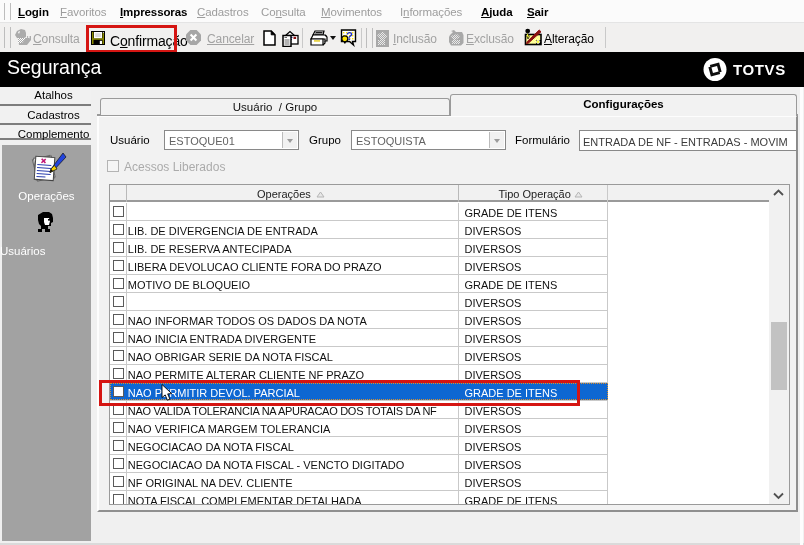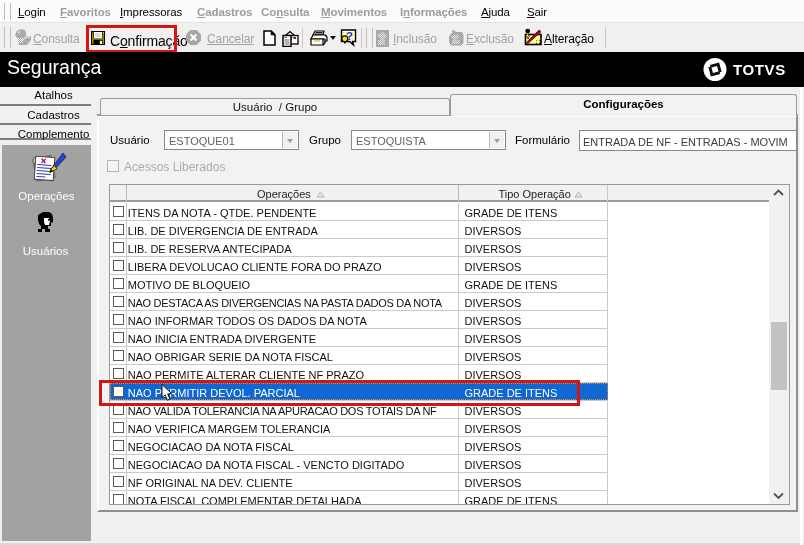--- a/index.html
+++ b/index.html
@@ -1,21 +1,21 @@
 <!DOCTYPE html>
 <html><head>
 <meta charset="utf-8">
 <style>
 * { margin:0; padding:0; box-sizing:border-box; }
 html,body { width:804px; height:545px; overflow:hidden; }
 body { font-family:"Liberation Sans", sans-serif; background:#f0f0f0; position:relative; }
 .abs { position:absolute; }
 u { text-decoration:underline; }
-.menu { font-size:11.5px; color:#000; font-weight:normal; white-space:nowrap; letter-spacing:-0.1px; }
-.menu.dis { color:#9d9d9d; font-weight:bold; }
+.menu { font-size:11.5px; color:#000; font-weight:bold; white-space:nowrap; letter-spacing:-0.1px; }
+.menu.dis { color:#9d9d9d; font-weight:normal; }
 .tbtxt { font-size:12px; white-space:nowrap; letter-spacing:-0.1px; }
 .gtxt { color:#a2a2a2; }
 .vsep { width:1px; background:#c9c9c9; }
 .grip { width:7px; border-left:1px solid #bdbdbd; border-right:1px solid #bdbdbd; }
 .row { position:absolute; left:0; width:498px; height:18px; border-bottom:1px solid #c9c9c9; font-size:11px; color:#111; }
 .row .cb { position:absolute; left:2.5px; top:3px; width:11px; height:11px; background:#fff; border:1px solid #5a5a5a; }
 .row .t1 { position:absolute; left:17.8px; top:3.5px; }
 .row .t2 { position:absolute; left:354.5px; top:3.5px; }
 .row .l1 { position:absolute; left:15.5px; top:0; width:1px; height:18px; background:#c9c9c9; }
 .row .l2 { position:absolute; left:348px; top:0; width:1px; height:18px; background:#c9c9c9; }
@@ -196,21 +196,21 @@
   <path d="M27.5 14.5 L30 18 L26 20 L23 21.5 L24 18 Z" fill="#f5d000" stroke="#111" stroke-width="0.7"></path>
   <path d="M24 18 L26 20 L23 21.5 Z" fill="#111"></path>
 </svg>
 <div class="abs" style="left:0;top:190px;width:93px;text-align:center;font-size:11.5px;color:#fff;">Operações</div>
 
 <svg class="abs" style="left:36px;top:212px;" width="19" height="26" viewBox="0 0 19 26">
   <path d="M7 0 L13 0 L16 2 L17 6 L17 10 L15 11 L15 14 L12 14 L12 17 L14 17 L14 20 L9 20 L9 17 L6 17 L6 20 L2 20 L2 17 L5 17 L5 14 L3 12 L2 8 L2 3 Z" fill="#000"></path>
   <path d="M8 6 L13 6 L14 9 L13 13 L9 13 L8 10 Z" fill="#fff"></path>
   <rect x="12" y="7" width="3" height="1.6" fill="#000"></rect>
 </svg>
-<div class="abs" style="left:0;top:245px;width:91px;text-align:center;font-size:11.5px;color:#fff;">Usuários</div>
+<div class="abs" style="left:0;top:245px;width:91px;font-size:11.5px;color:#fff;">Usuários</div>
 
 <div class="abs" style="left:97px;top:115px;width:701px;height:397px;background:#f2f2f2;border:2px solid;border-color:#fdfdfd #8f8f8f #8f8f8f #fdfdfd;"></div>
 <div class="abs" style="left:97px;top:114px;width:701px;height:2px;background:#9a9a9a;"></div>
 <div class="abs" style="left:100px;top:98px;width:350px;height:17px;background:#f2f2f2;border:1px solid #9a9a9a;border-bottom:none;border-radius:3px 3px 0 0;text-align:center;font-size:11.5px;line-height:16px;color:#111;">Usuário&nbsp; / Grupo</div>
 <div class="abs" style="left:450px;top:94px;width:347px;height:22px;background:#f2f2f2;border:1px solid #9a9a9a;border-bottom:none;border-radius:3px 3px 0 0;text-align:center;font-size:11.5px;font-weight:bold;line-height:19px;color:#000;">Configurações</div>
 
 <div class="abs lbl" style="left:110px;top:134px;">Usuário</div>
 <div class="combo" style="left:164px;top:130px;width:135px;">
   <div class="txt">ESTOQUE01</div>
     <div class="btn"></div>
@@ -241,21 +241,20 @@
   <div class="abs" style="left:388.5px;top:2.5px;font-size:11px;color:#222;">Tipo Operação</div>
   <svg class="abs" style="left:464px;top:6px;" width="9" height="7">
       <path d="M4.5 1 L8 6 L1 6 Z" fill="#e8e8e8" stroke="#b5b5b5"></path>
     </svg>
 
   <div class="abs" style="left:0;top:18px;width:660px;height:303px;" id="rows">
     <div class="row" style="top:0px">
         <span class="cb"></span>
         <span class="l1"></span>
         <span class="l2"></span>
-        <span class="t1">ITENS DA NOTA - QTDE. PENDENTE</span>
         <span class="t2">GRADE DE ITENS</span>
       </div>
     <div class="row" style="top:18px">
         <span class="cb"></span>
         <span class="l1"></span>
         <span class="l2"></span>
         <span class="t1">LIB. DE DIVERGENCIA DE ENTRADA</span>
         <span class="t2">DIVERSOS</span>
       </div>
     <div class="row" style="top:36px">
@@ -276,21 +275,20 @@
         <span class="cb"></span>
         <span class="l1"></span>
         <span class="l2"></span>
         <span class="t1">MOTIVO DE BLOQUEIO</span>
         <span class="t2">GRADE DE ITENS</span>
       </div>
     <div class="row" style="top:90px">
         <span class="cb"></span>
         <span class="l1"></span>
         <span class="l2"></span>
-        <span class="t1" style="letter-spacing:-0.28px;">NAO DESTACA AS DIVERGENCIAS NA PASTA DADOS DA NOTA</span>
         <span class="t2">DIVERSOS</span>
       </div>
     <div class="row" style="top:108px">
         <span class="cb"></span>
         <span class="l1"></span>
         <span class="l2"></span>
         <span class="t1">NAO INFORMAR TODOS OS DADOS DA NOTA</span>
         <span class="t2">DIVERSOS</span>
       </div>
     <div class="row" style="top:126px">

